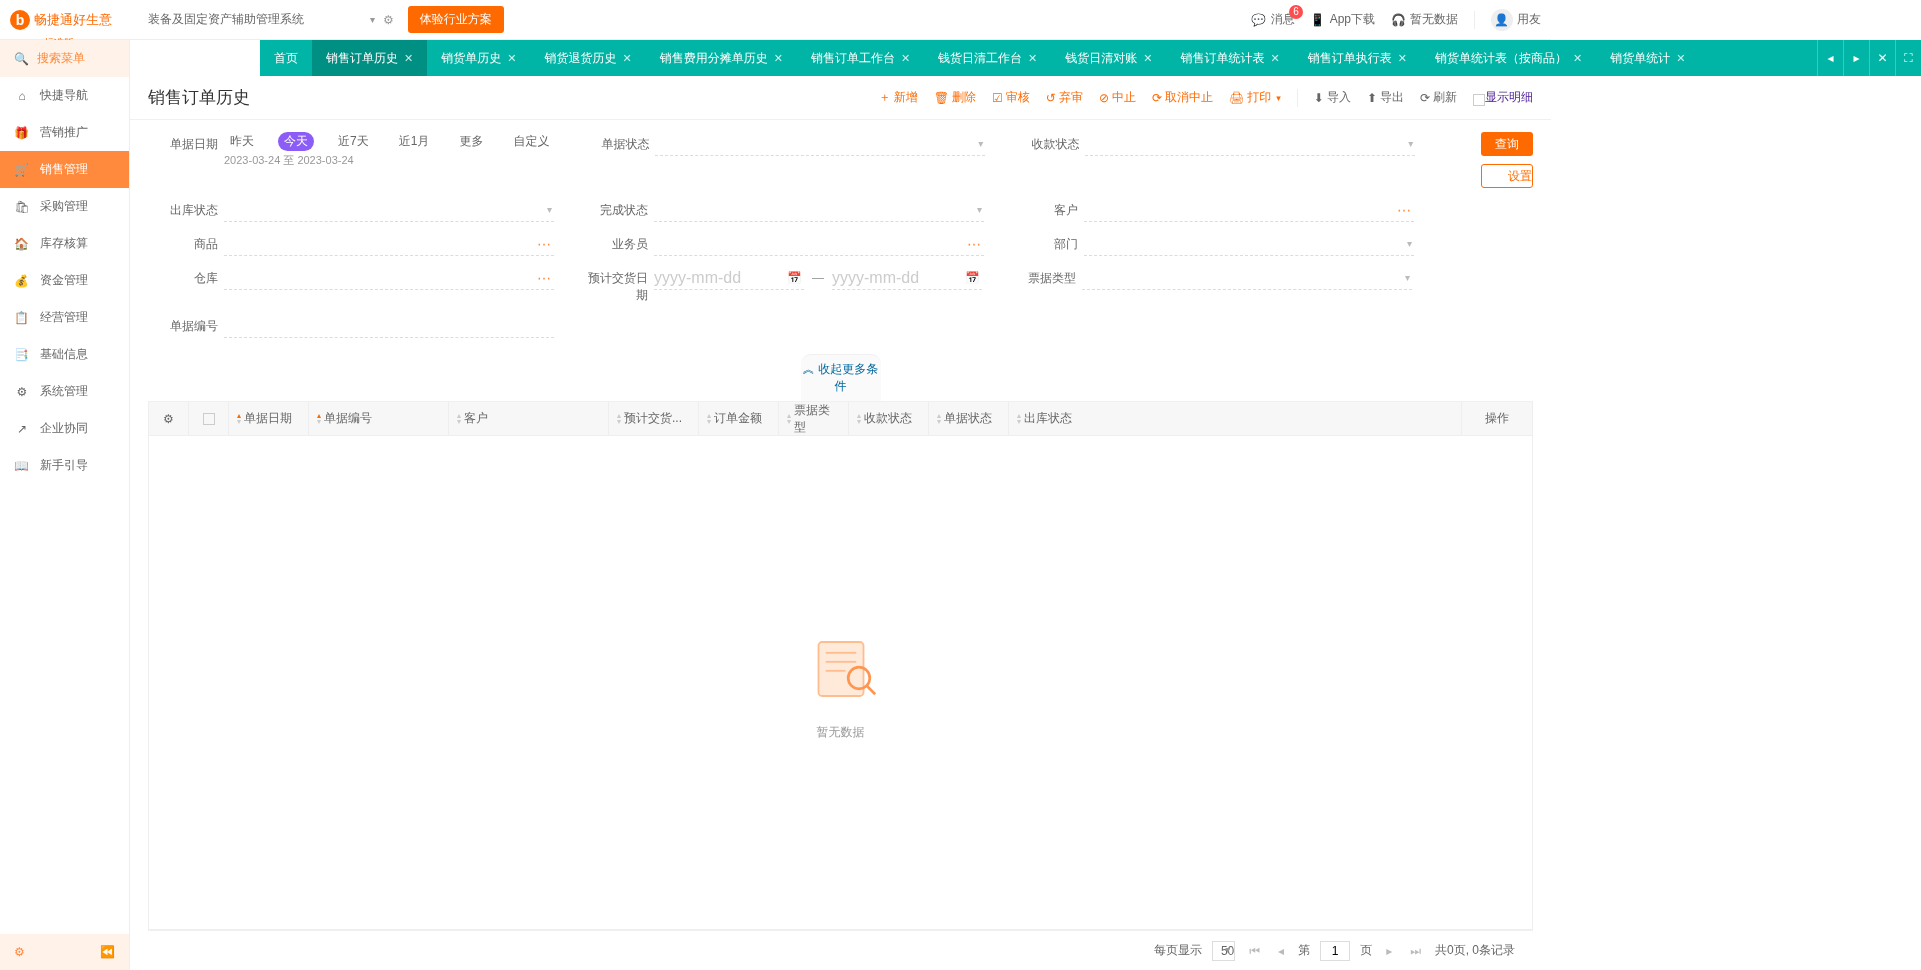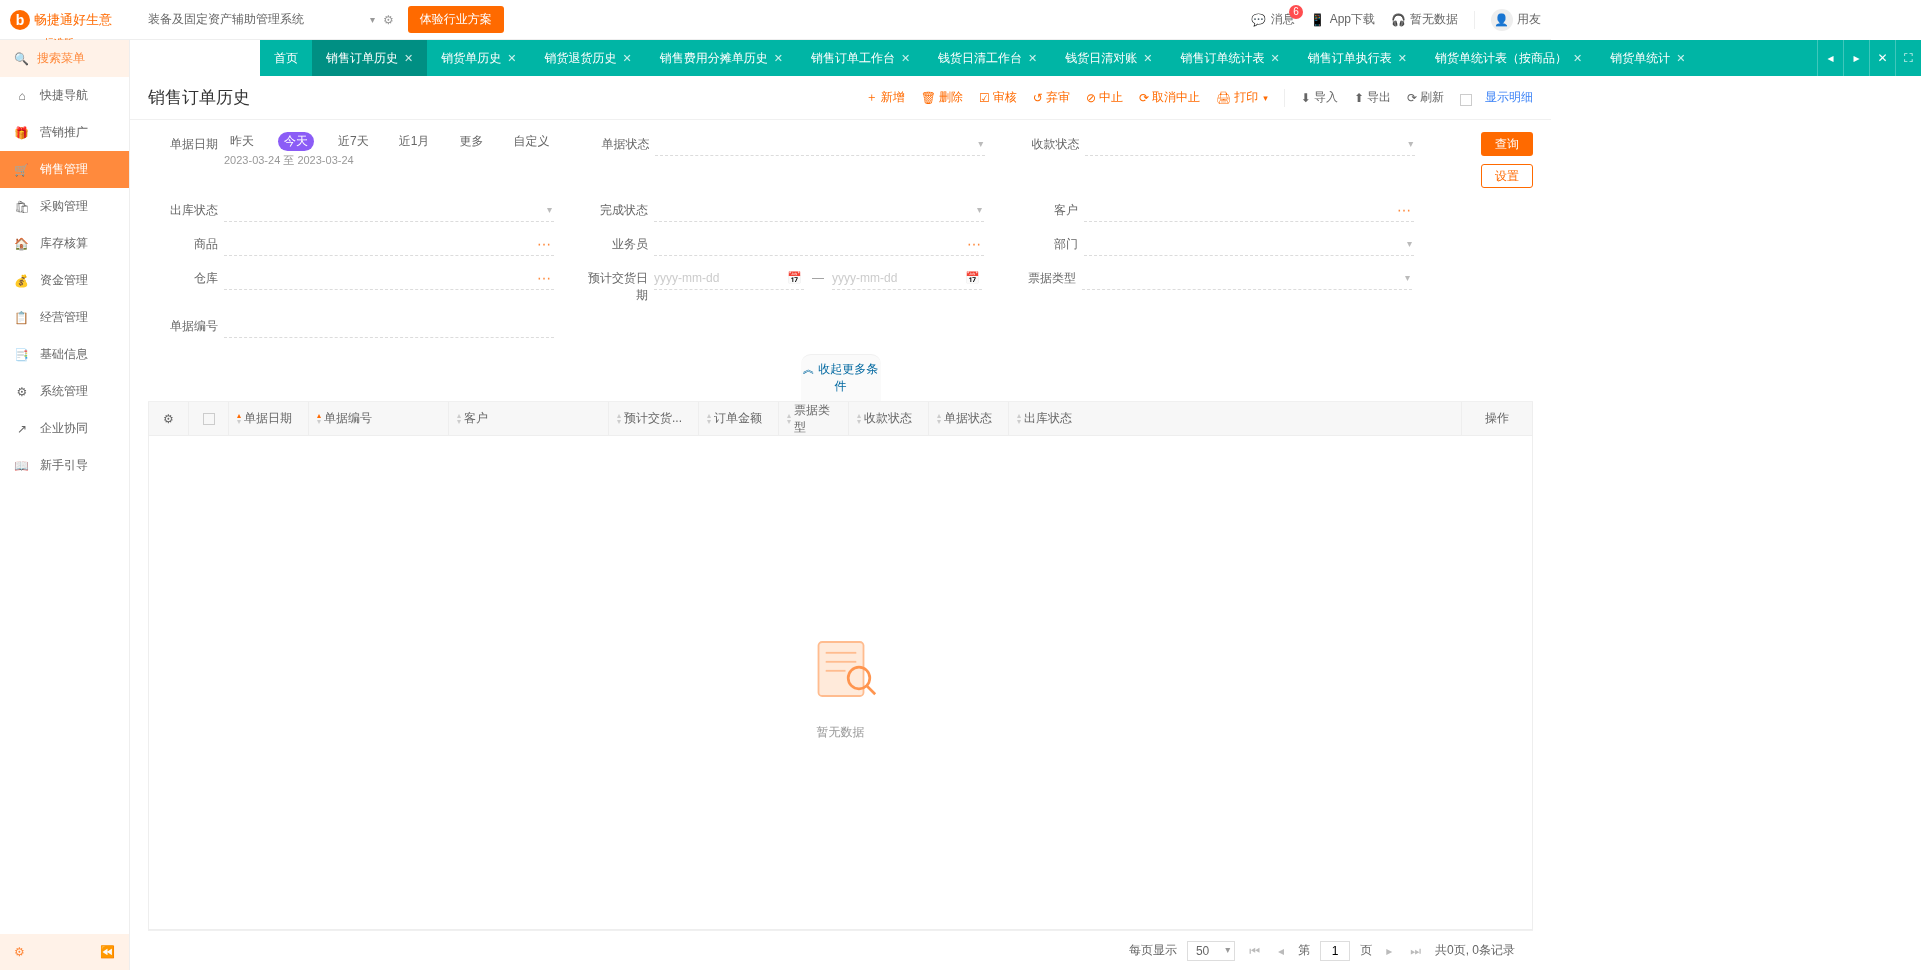--- a/index.html
+++ b/index.html
@@ -41,58 +41,58 @@
 
 
 .main { flex: 1; display: flex; flex-direction: column; background: #fff; min-width: 0; }
 .page-header { height: 44px; display: flex; align-items: center; padding: 0 18px; border-bottom: 1px solid #f0f0f0; }
 .page-title { font-size: 17px; color: #333; }
 .toolbar { margin-left: auto; display: flex; align-items: center; gap: 16px; }
 .tb-btn { display: flex; align-items: center; gap: 3px; cursor: pointer; font-size: 12px; }
 .tb-add { color: #ff6a00; }
 .tb-default { color: #666; }
 .tb-danger { color: #ff6a00; }
-.chk-label { display: flex; align-items: flex-end; gap: 13px; color: #3b82f6; }
+.chk-label { display: flex; align-items: flex-end; gap: 0; color: #4c1d95; }
 .chk { width: 12px; height: 12px; border: 1px solid #ccc; }
 
 
 .filter-area { padding: 12px 18px 0 18px; }
 .filter-row { display: flex; align-items: flex-start; gap: 24px; margin-bottom: 10px; }
 .filter-group { display: flex; align-items: flex-start; gap: 6px; }
 .fg-label { width: 70px; text-align: right; color: #666; padding-top: 4px; font-size: 12px; }
 .fg-input { width: 330px; border-bottom: 1px dashed #dcdcdc; min-height: 24px; display: flex; align-items: center; color: #999; position: relative; }
 .fg-caret { position: absolute; right: 2px; color: #bbb; font-size: 10px; }
 .fg-dots { position: absolute; right: 2px; color: #ff8a3d; font-size: 14px; letter-spacing: 1px; }
 .date-chips { display: flex; align-items: center; gap: 18px; flex-wrap: wrap; }
 .chip { font-size: 12px; color: #666; cursor: pointer; padding: 1px 6px; border-radius: 10px; }
 .chip.active { background: #8b5cf6; color: #fff; }
 .date-range-text { font-size: 11px; color: #999; margin-top: 2px; }
 .filter-side { display: flex; flex-direction: column; gap: 8px; margin-left: auto; }
 .btn-primary { background: #ff6a00; color: #fff; border: none; border-radius: 3px; width: 52px; height: 24px; cursor: pointer; font-size:12px; }
-.btn-outline { background: #fff; color: #ff6a00; border: 1px solid #ff6a00; border-radius: 3px; width: 52px; height: 24px; cursor: pointer; font-size:12px; }
+.btn-outline { background: #fff; color: #ff6a00; border: 1px solid #ff6a00; border-radius: 3px; width: 52px; height: 24px; cursor: pointer; font-size:12px;text-align:right; }
 .date-range-row { display:flex; align-items:center; gap:8px; }
 .date-box { width: 150px; border-bottom:1px dashed #dcdcdc; min-height:24px; position:relative; display:flex; align-items:center; }
-.date-ph { color:#ccc; font-size:12px; }
+.date-ph { color:#ccc; font-size:16px; }
 .cal-icon { position:absolute; right:2px; color:#ff8a3d; font-size:12px; }
 .dash { color:#999; }
 
 .collapse-bar { text-align: center; padding: 6px 0; color: #0369a1; font-size: 12px; cursor: pointer; background:#fafafa; border:1px solid #f0f0f0; border-left:none; border-right:none; margin: 0; width: 80px; margin: 0 auto; border-radius: 10px 10px 0 0; border-bottom:none;}
 .collapse-wrap { display:flex; justify-content:center; border-bottom:1px solid #f0f0f0; margin: 6px 18px 0;}
 
 
 .table-wrap { margin: 0 18px; border: 1px solid #eee; border-top:none; flex: 1; display: flex; flex-direction: column; min-height: 0; }
 .thead { display: flex; background: #f7f7f7; height: 34px; align-items: center; border-bottom: 1px solid #eee; }
 .th { padding: 0 8px; color: #666; display: flex; align-items: center; gap: 3px; font-size: 12px; border-right: 1px solid #eee; height: 100%; }
 .sort-arrows { display:inline-flex; flex-direction:column; line-height:6px; font-size:8px; color:#ccc; }
 .empty { flex: 1; display: flex; flex-direction: column; align-items: center; justify-content: center; color: #999; gap: 10px; }
 .empty-img { width: 90px; height: 90px; opacity:.9; }
 
 
 .pager { height: 40px; display: flex; align-items: center; justify-content: flex-end; gap: 10px; padding: 0 18px; color: #666; border-top: 1px solid #f0f0f0; margin: 0 18px; }
-.pg-sel { border: 1px solid #ddd; padding: 2px 25px 2px 8px; position: relative; font-size:12px; }
+.pg-sel { border: 1px solid #ddd; padding: 2px 0 2px 8px; position: relative; font-size:12px; }
 .pg-sel::after { content:'▾'; position:absolute; right:4px; color:#999; font-size:10px; }
 .pg-btn { color: #bbb; cursor: pointer; padding: 0 4px; }
 .pg-input { width: 30px; border: 1px solid #ddd; text-align: center; padding: 2px; font-size:12px; }
 
 .th0{width:40px;justify-content:center;}
 .th1{width:40px;justify-content:center;}
 .th2{width:80px;}
 .th3{width:140px;}
 .th4{width:160px;}
 .th5{width:90px;}

